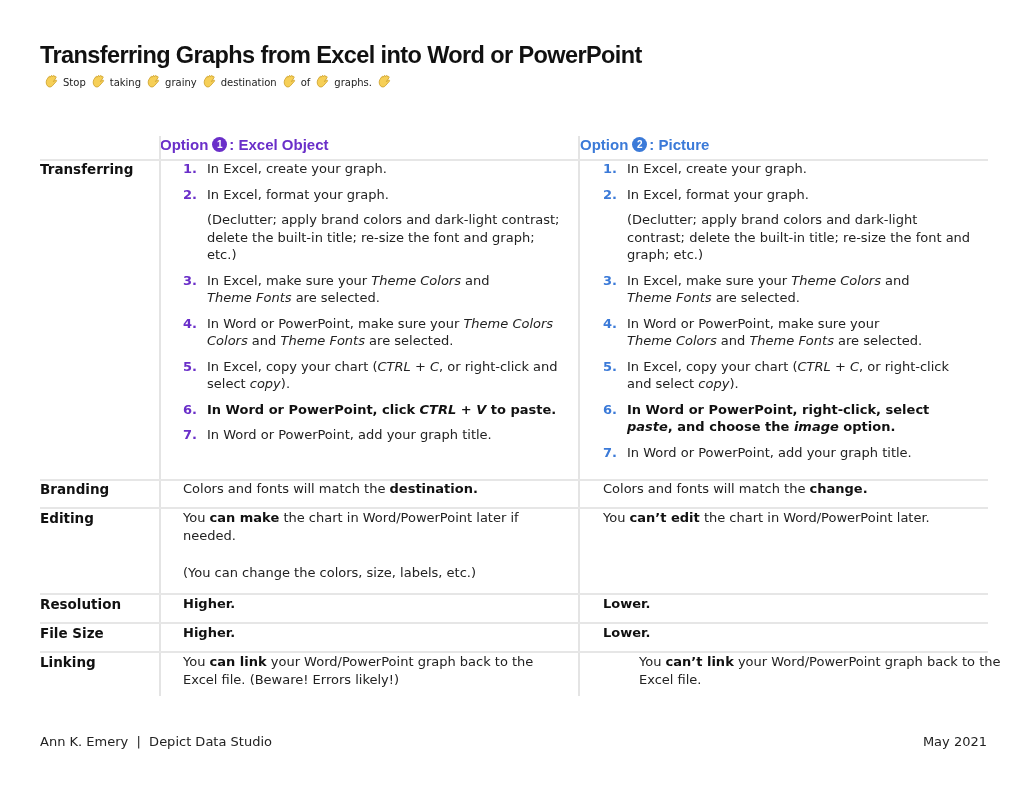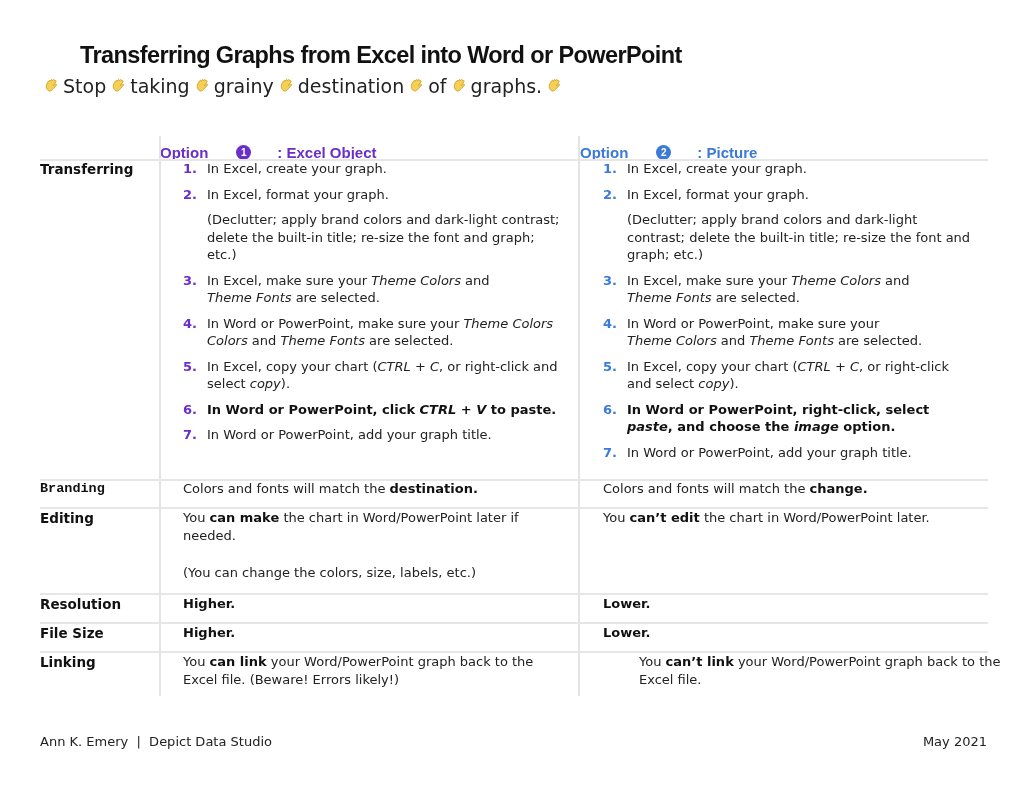--- a/index.html
+++ b/index.html
@@ -2,40 +2,40 @@
 <html><head>
 <meta charset="utf-8">
 <style>
   * { box-sizing: border-box; margin: 0; padding: 0; }
   html, body { width: 1024px; height: 788px; background: #ffffff; overflow: hidden; }
   body { font-family: "DejaVu Sans", sans-serif; color: #222; position: relative; }
 
   .title {
     position: absolute; left: 40px; top: 42px;
     font-family: "Liberation Sans", sans-serif; font-weight: 700;
-    font-size: 23.5px; letter-spacing: -0.6px; color: #111; margin-left: 40px;
+    font-size: 23.5px; letter-spacing: -0.6px; color: #111;
   }
   .subtitle {
     position: absolute; left: 40px; top: 75px;
-    font-family: "DejaVu Sans", sans-serif; font-size: 19px; color: #222;
+    font-family: "DejaVu Sans", sans-serif; font-size: 10px; color: #222;
     display: flex; align-items: center; white-space: nowrap;
   }
   .clap {
     display: inline-block; width: 15px; height: 15px; margin: 0 4px;
     position: relative; top: -1px;
   }
   .clap svg { width: 15px; height: 15px; display: block; }
   .subtitle .w { margin-right: 1px; }
 
   .table {
     position: absolute; left: 40px; top: 136px; width: 948px;
   }
   .colhead {
-    position: absolute; top: 8px; font-family: "Liberation Sans", sans-serif;
-    font-weight: 700; font-size: 15px; display: flex; align-items: center; white-space: nowrap; gap: 24px;
+    position: absolute; top: 0; font-family: "Liberation Sans", sans-serif;
+    font-weight: 700; font-size: 15px; display: flex; align-items: center; white-space: nowrap;
   }
   .colhead.opt1 { left: 120px; color: #6a2fc9; }
   .colhead.opt2 { left: 540px; color: #3b7ad8; }
   .numcircle {
     display: inline-flex; align-items: center; justify-content: center;
     width: 15px; height: 15px; border-radius: 50%; color: #fff;
     font-size: 10px; margin: 0 2px 0 4px;
   }
   .opt1 .numcircle { background: #6a2fc9; }
   .opt2 .numcircle { background: #3b7ad8; }
@@ -164,21 +164,21 @@
         <li style="margin-bottom:8px;"><span class="num">2.</span><span>In Excel, format your graph.</span></li>
         <div class="stepnote" style="margin-bottom:8px;">(Declutter; apply brand colors and dark-light contrast; delete the built-in title; re-size the font and graph; etc.)</div>
         <li style="margin-bottom:8px;"><span class="num">3.</span><span>In Excel, make sure your </span><i>Theme Colors</i><span> and </span><br><i>Theme Fonts</i><span> are selected.</span></li>
         <li style="margin-bottom:8px;"><span class="num">4.</span><span>In Word or PowerPoint, make sure your </span><br><i>Theme Colors</i><span> and </span><i>Theme Fonts</i><span> are selected.</span></li>
         <li style="margin-bottom:8px;"><span class="num">5.</span><span>In Excel, copy your chart (</span><i>CTRL + C</i><span>, or right-click and select </span><i>copy</i><span>).</span></li>
         <li style="margin-bottom:8px; font-weight:700; color:#111;"><span class="num">6.</span><span>In Word or PowerPoint, right-click, select </span><br><i>paste</i><span>, and choose the </span><i>image</i><span> option.</span></li>
         <li><span class="num">7.</span><span>In Word or PowerPoint, add your graph title.</span></li>
       </ol>
     </div>
 
-    <div class="rowlabel" style="top:345px;font-family:Liberation Mono, monospace;">Branding</div>
+    <div class="rowlabel" style="top:345px;">Branding</div>
     <div class="cell c1" style="top:344px;"><span>Colors and fonts will match the </span><b>destination.</b></div>
     <div class="cell c2" style="top:344px;"><span>Colors and fonts will match the </span><b>change.</b></div>
 
     <div class="rowlabel" style="top:374px;">Editing</div>
     <div class="cell c1" style="top:373px; width:375px;">
       <div><span>You </span><b>can make</b><span> the chart in Word/PowerPoint later if needed.</span></div>
       <div style="margin-top:20px;">(You can change the colors, size, labels, etc.)</div>
     </div>
     <div class="cell c2" style="top:373px; width:360px;">
       <div><span>You </span><b>can’t edit</b><span> the chart in Word/PowerPoint later.</span></div>

